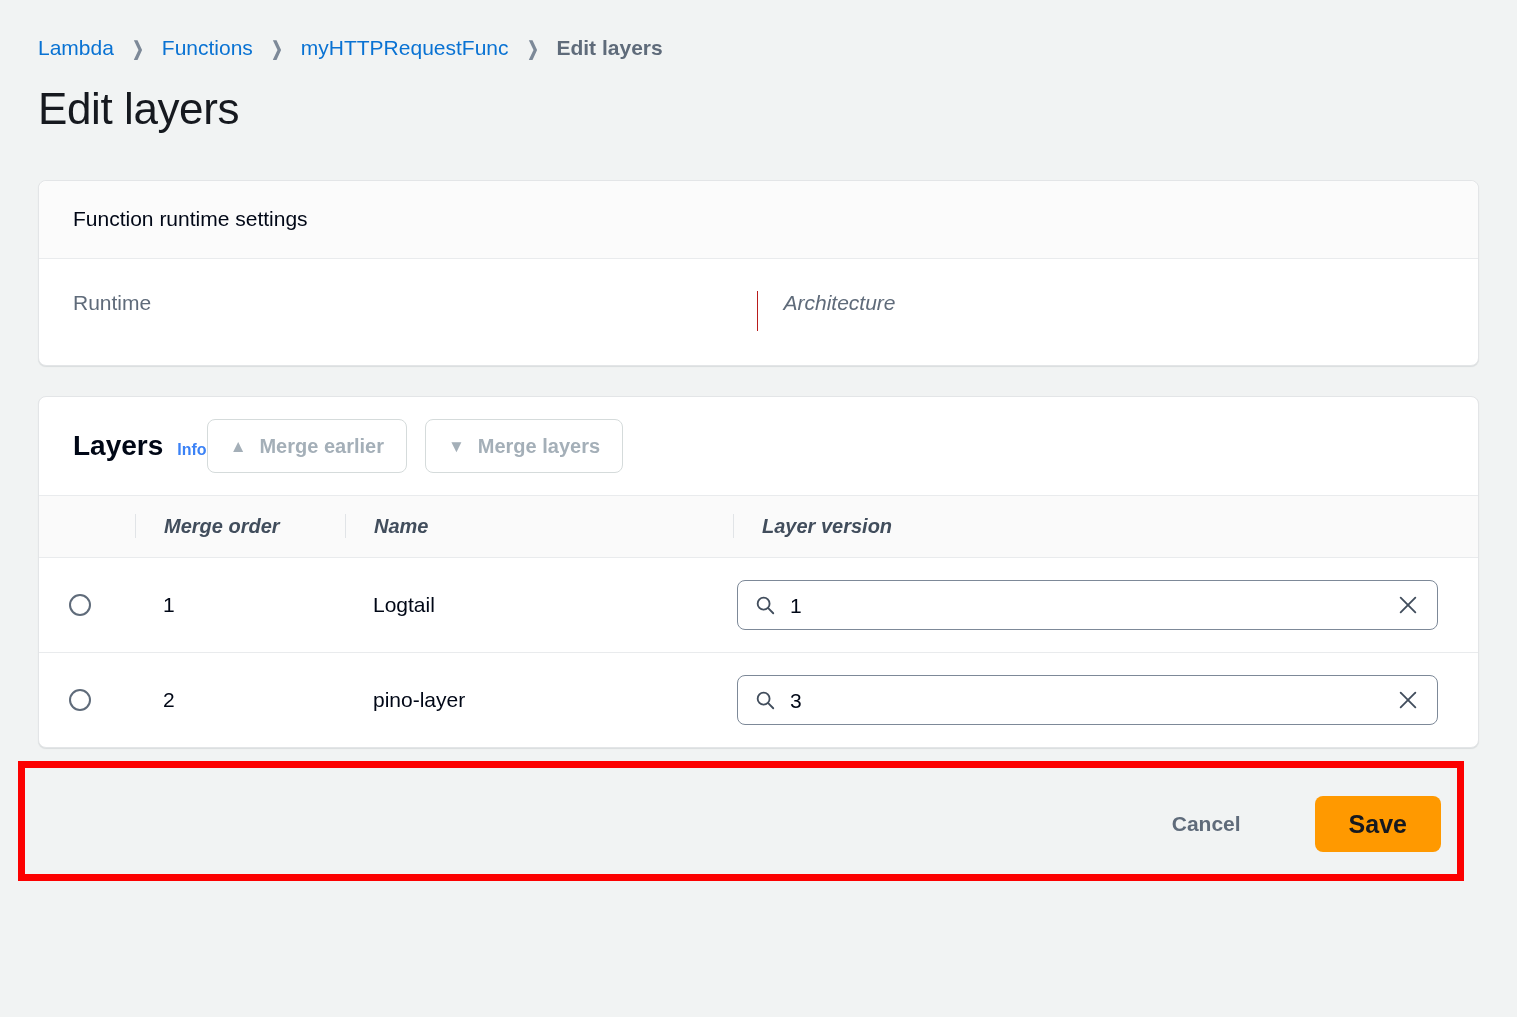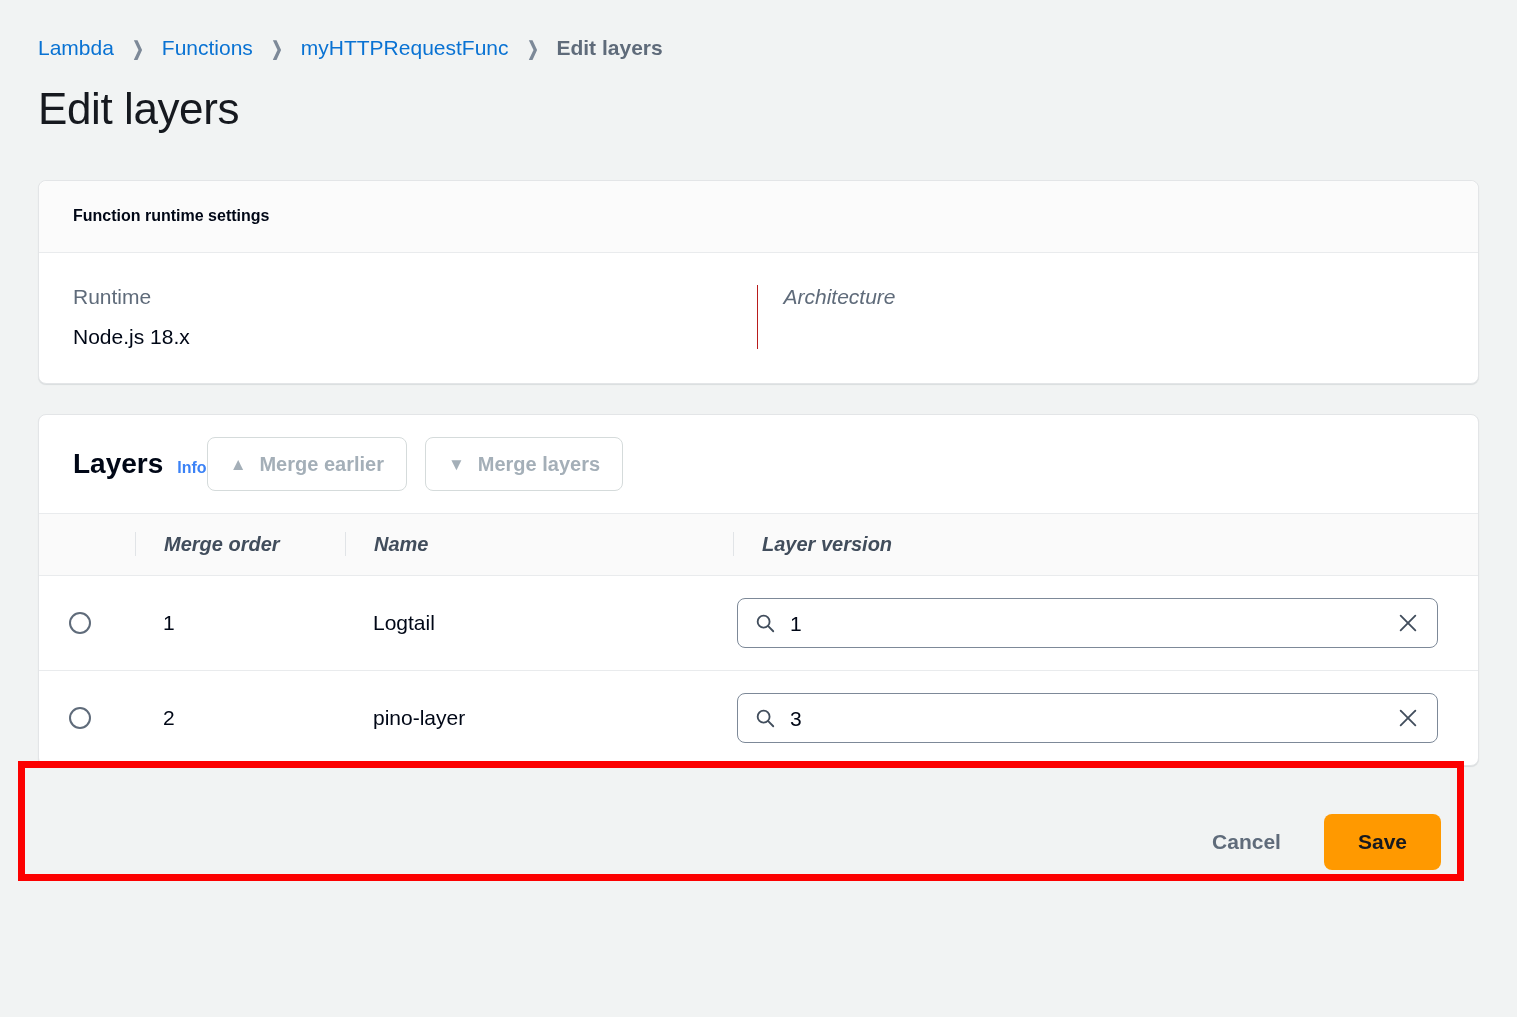--- a/index.html
+++ b/index.html
@@ -70,29 +70,30 @@
   .card-runtime { margin-top: 46px; }
   .card-layers  { margin-top: 30px; }
 
   .card-head-plain {
     background: #fbfbfb;
     border-bottom: 1px solid #e9ebed;
     border-radius: 8px 8px 0 0;
     padding: 26px 34px 27px 34px;
   }
   .card-head-title {
-    font-size: 16px;
-    font-weight: bold;
+    font-size: 21px;
+    font-weight: normal;
     color: #000716;
   }
 
   
   .runtime-body {
     display: flex;
     padding: 32px 38px 34px 34px;
+    align-items: flex-end;
   }
   .runtime-col {
     flex: 0 0 50%;
     padding-right: 24px;
   }
   .runtime-col + .runtime-col {
     border-left: 1px solid #b91c1c;
     padding-left: 26px;
     font-style: italic;
   }
@@ -248,44 +249,45 @@
     display: flex;
     align-items: center;
     padding: 4px;
   }
 
   
   .footer {
     display: flex;
     align-items: center;
     justify-content: flex-end;
-    gap: 21px;
+    gap: 12px;
     padding: 48px 76px 0 0;
   }
   .btn-cancel {
     font-size: 21px;
     font-weight: bold;
     color: #5f6b7a;
     background: transparent;
     border: none;
     padding: 14px 22px;
     cursor: pointer;
     font-family: "Liberation Sans", sans-serif;
   }
   .btn-save {
-    font-size: 21px;
+    font-size: 25px;
     font-weight: bold;
     color: #16191f;
     background: #ff9900;
     border: none;
     border-radius: 8px;
     padding: 0 34px;
     height: 56px;
     cursor: pointer;
     font-family: "Liberation Sans", sans-serif;
+    margin-left: 40px;
   }
 
   
   .annotation-box {
     position: absolute;
     left: 18px;
     top: 761px;
     width: 1446px;
     height: 120px;
     border: 7px solid #fc0000;
@@ -310,21 +312,20 @@
 
   <h1 class="page-title">Edit layers</h1>
 
   <section class="card card-runtime">
     <div class="card-head-plain">
       <div class="card-head-title">Function runtime settings</div>
     </div>
     <div class="runtime-body">
       <div class="runtime-col">
         <div class="field-label">Runtime</div>
-        <div class="field-value">Node.js 18.x</div>
       </div>
       <div class="runtime-col">
         <div class="field-label">Architecture</div>
       </div>
     </div>
   </section>
 
   <section class="card card-layers">
 
     <div class="layers-head">

